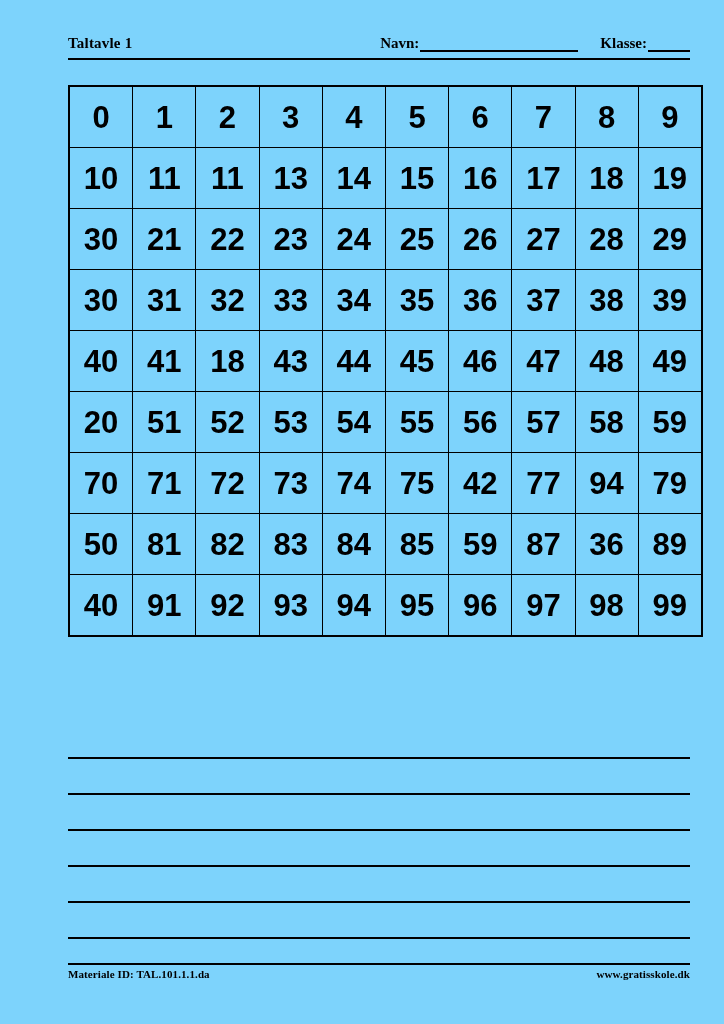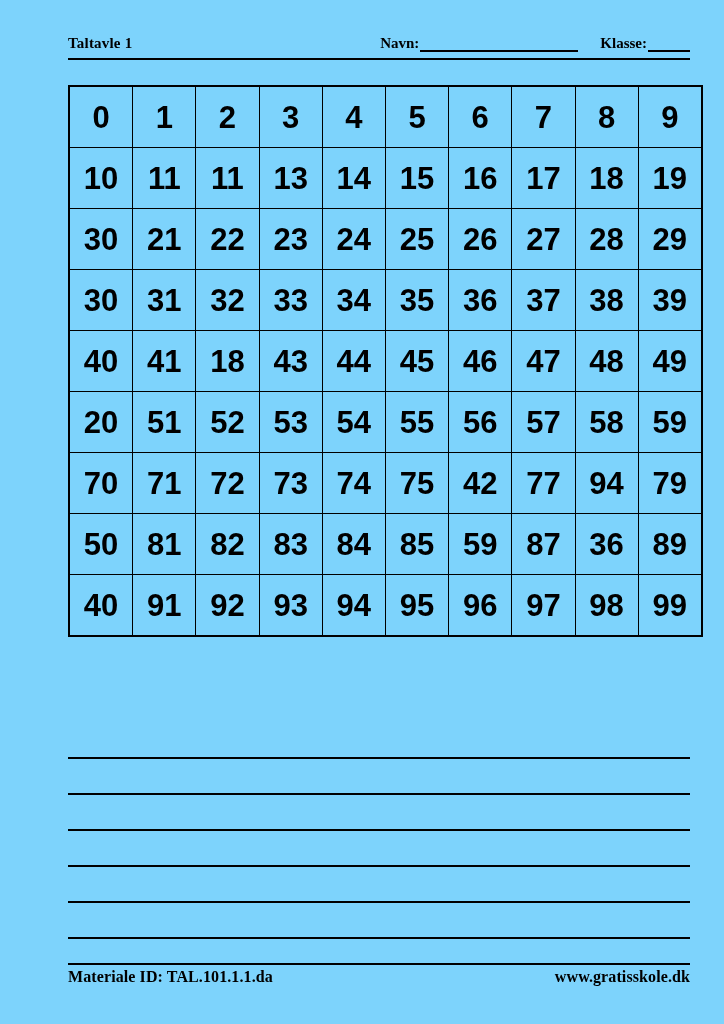--- a/index.html
+++ b/index.html
@@ -141,21 +141,21 @@
     width: 622px;
     display: flex;
     align-items: flex-start;
     justify-content: space-between;
     white-space: nowrap;
   }
 
   .footer-text {
     font-family: "Liberation Serif", "DejaVu Serif", serif;
     font-weight: bold;
-    font-size: 16px;
+    font-size: 11px;
     letter-spacing: 0.1px;
   }
 </style>
 </head>
 <body>
 
 <div class="page">
 
   <div class="header">
     <div class="header-row">

